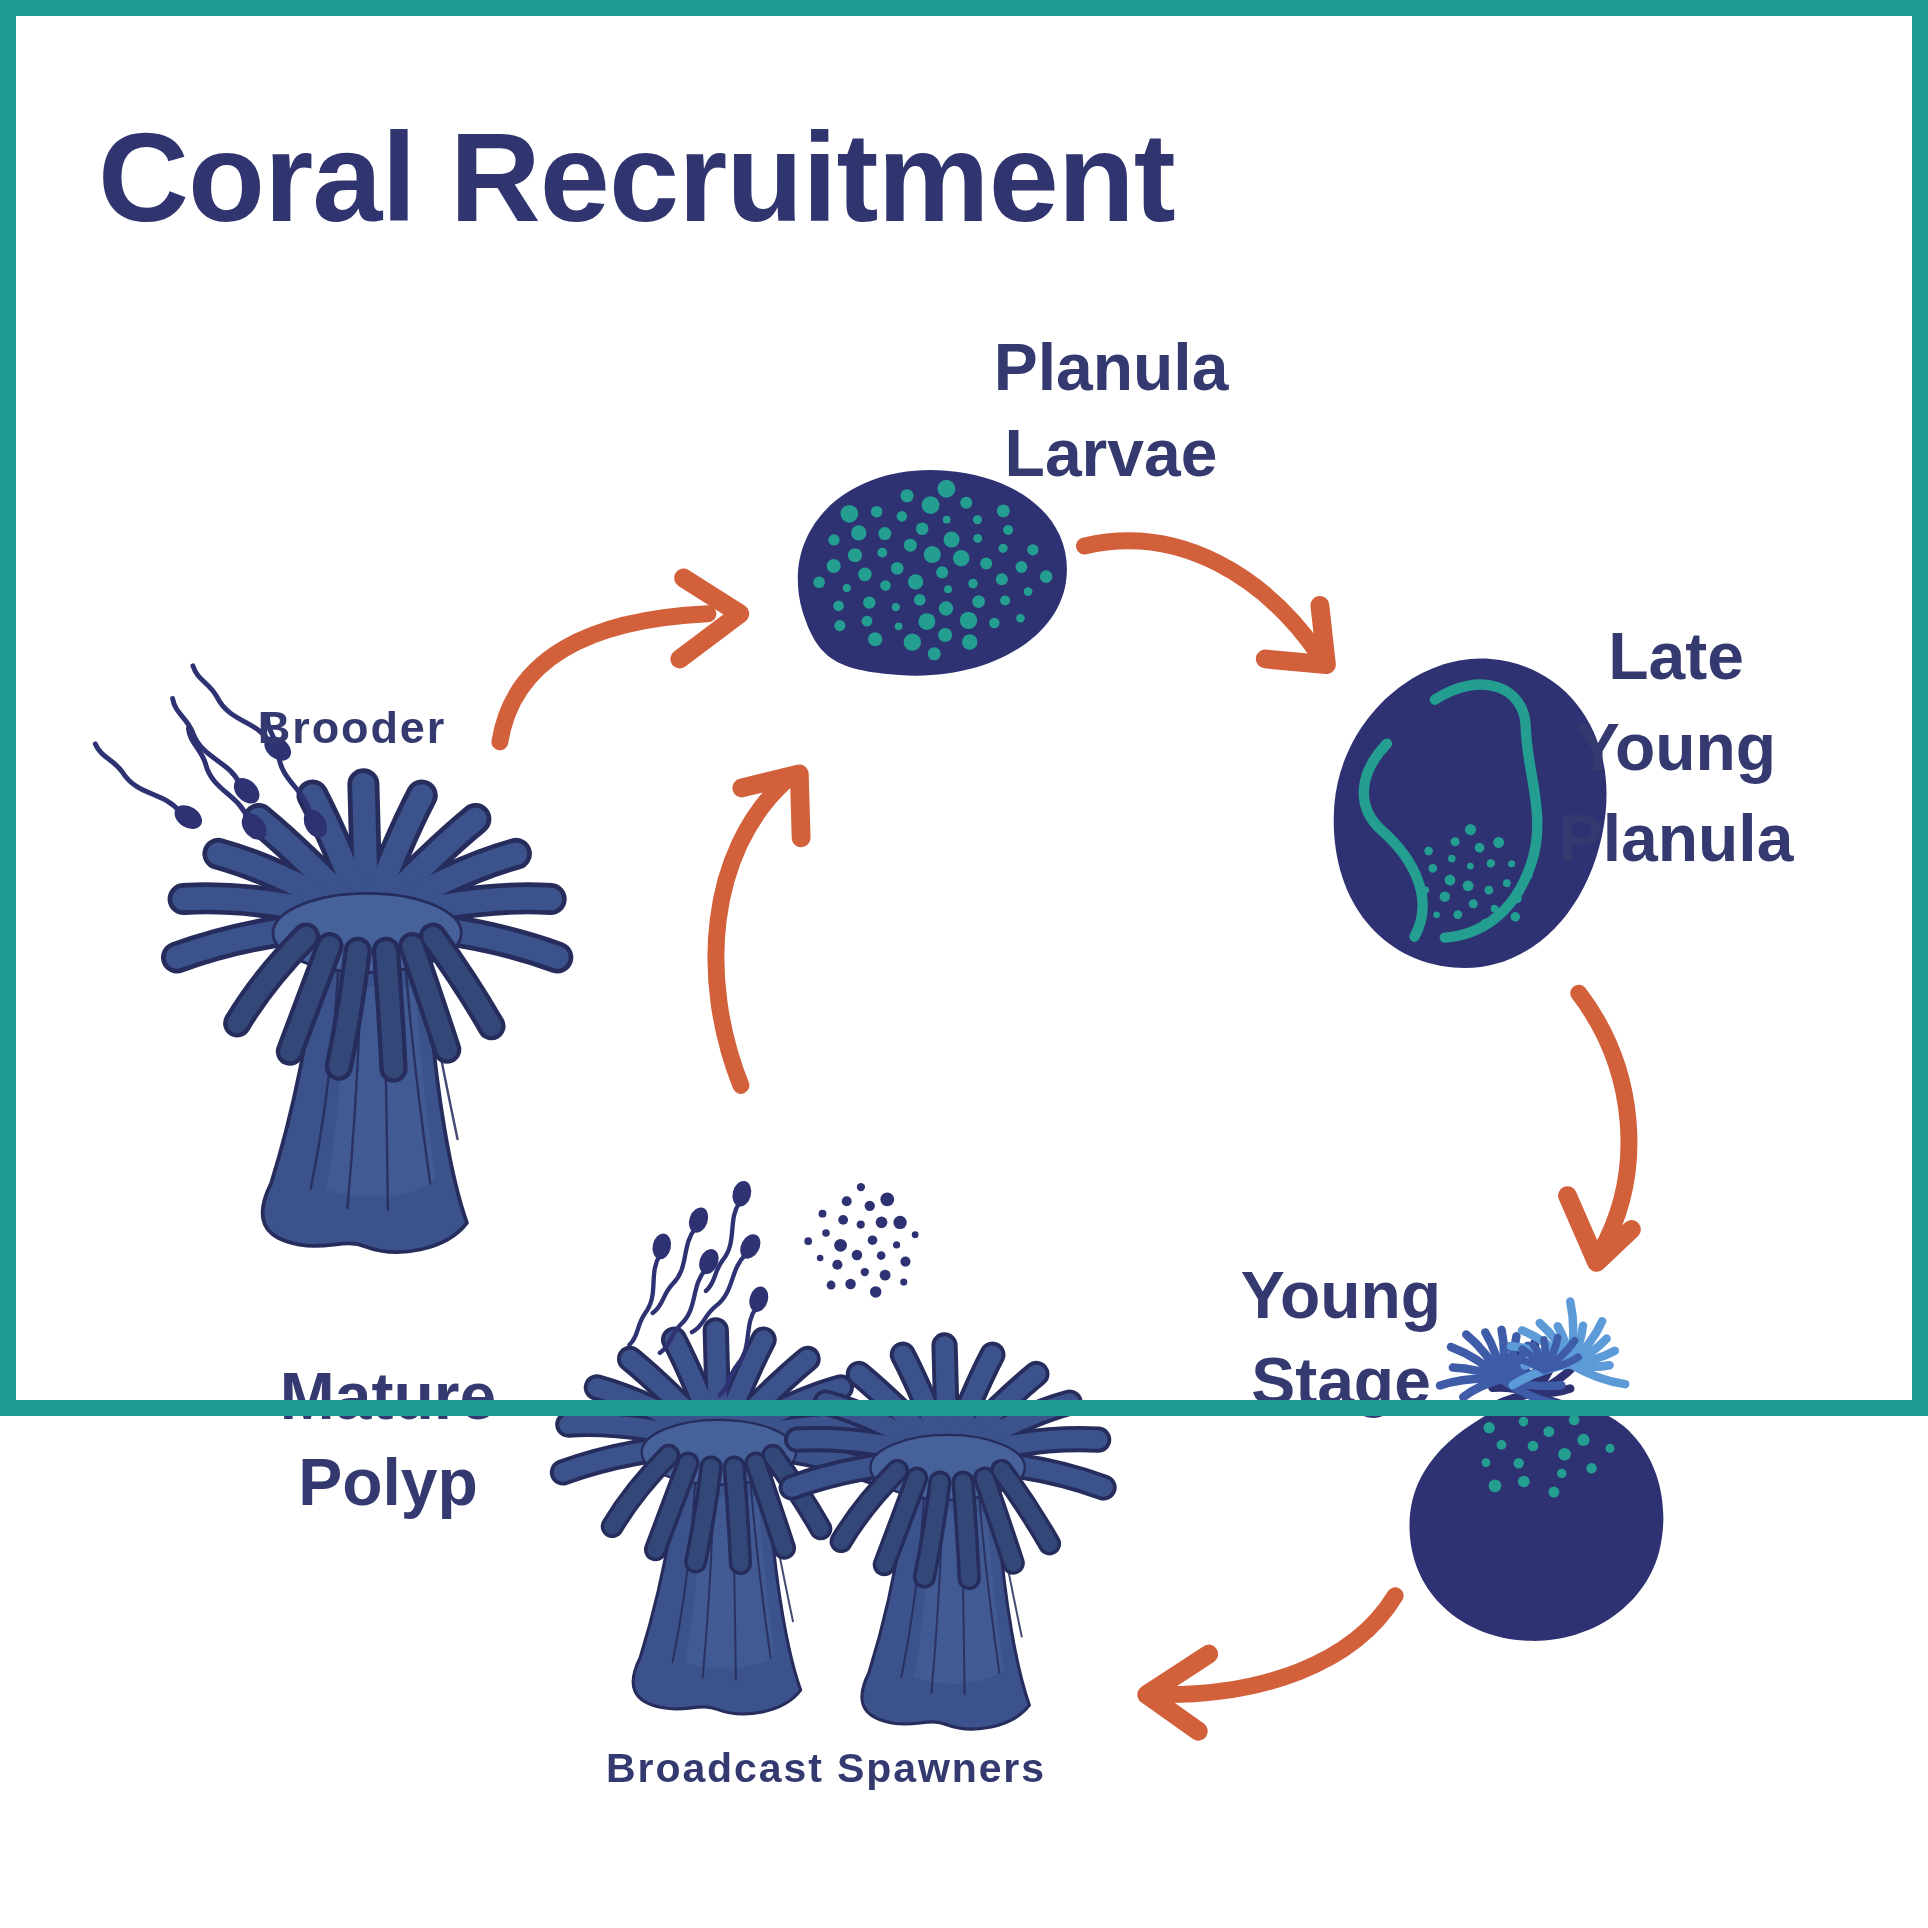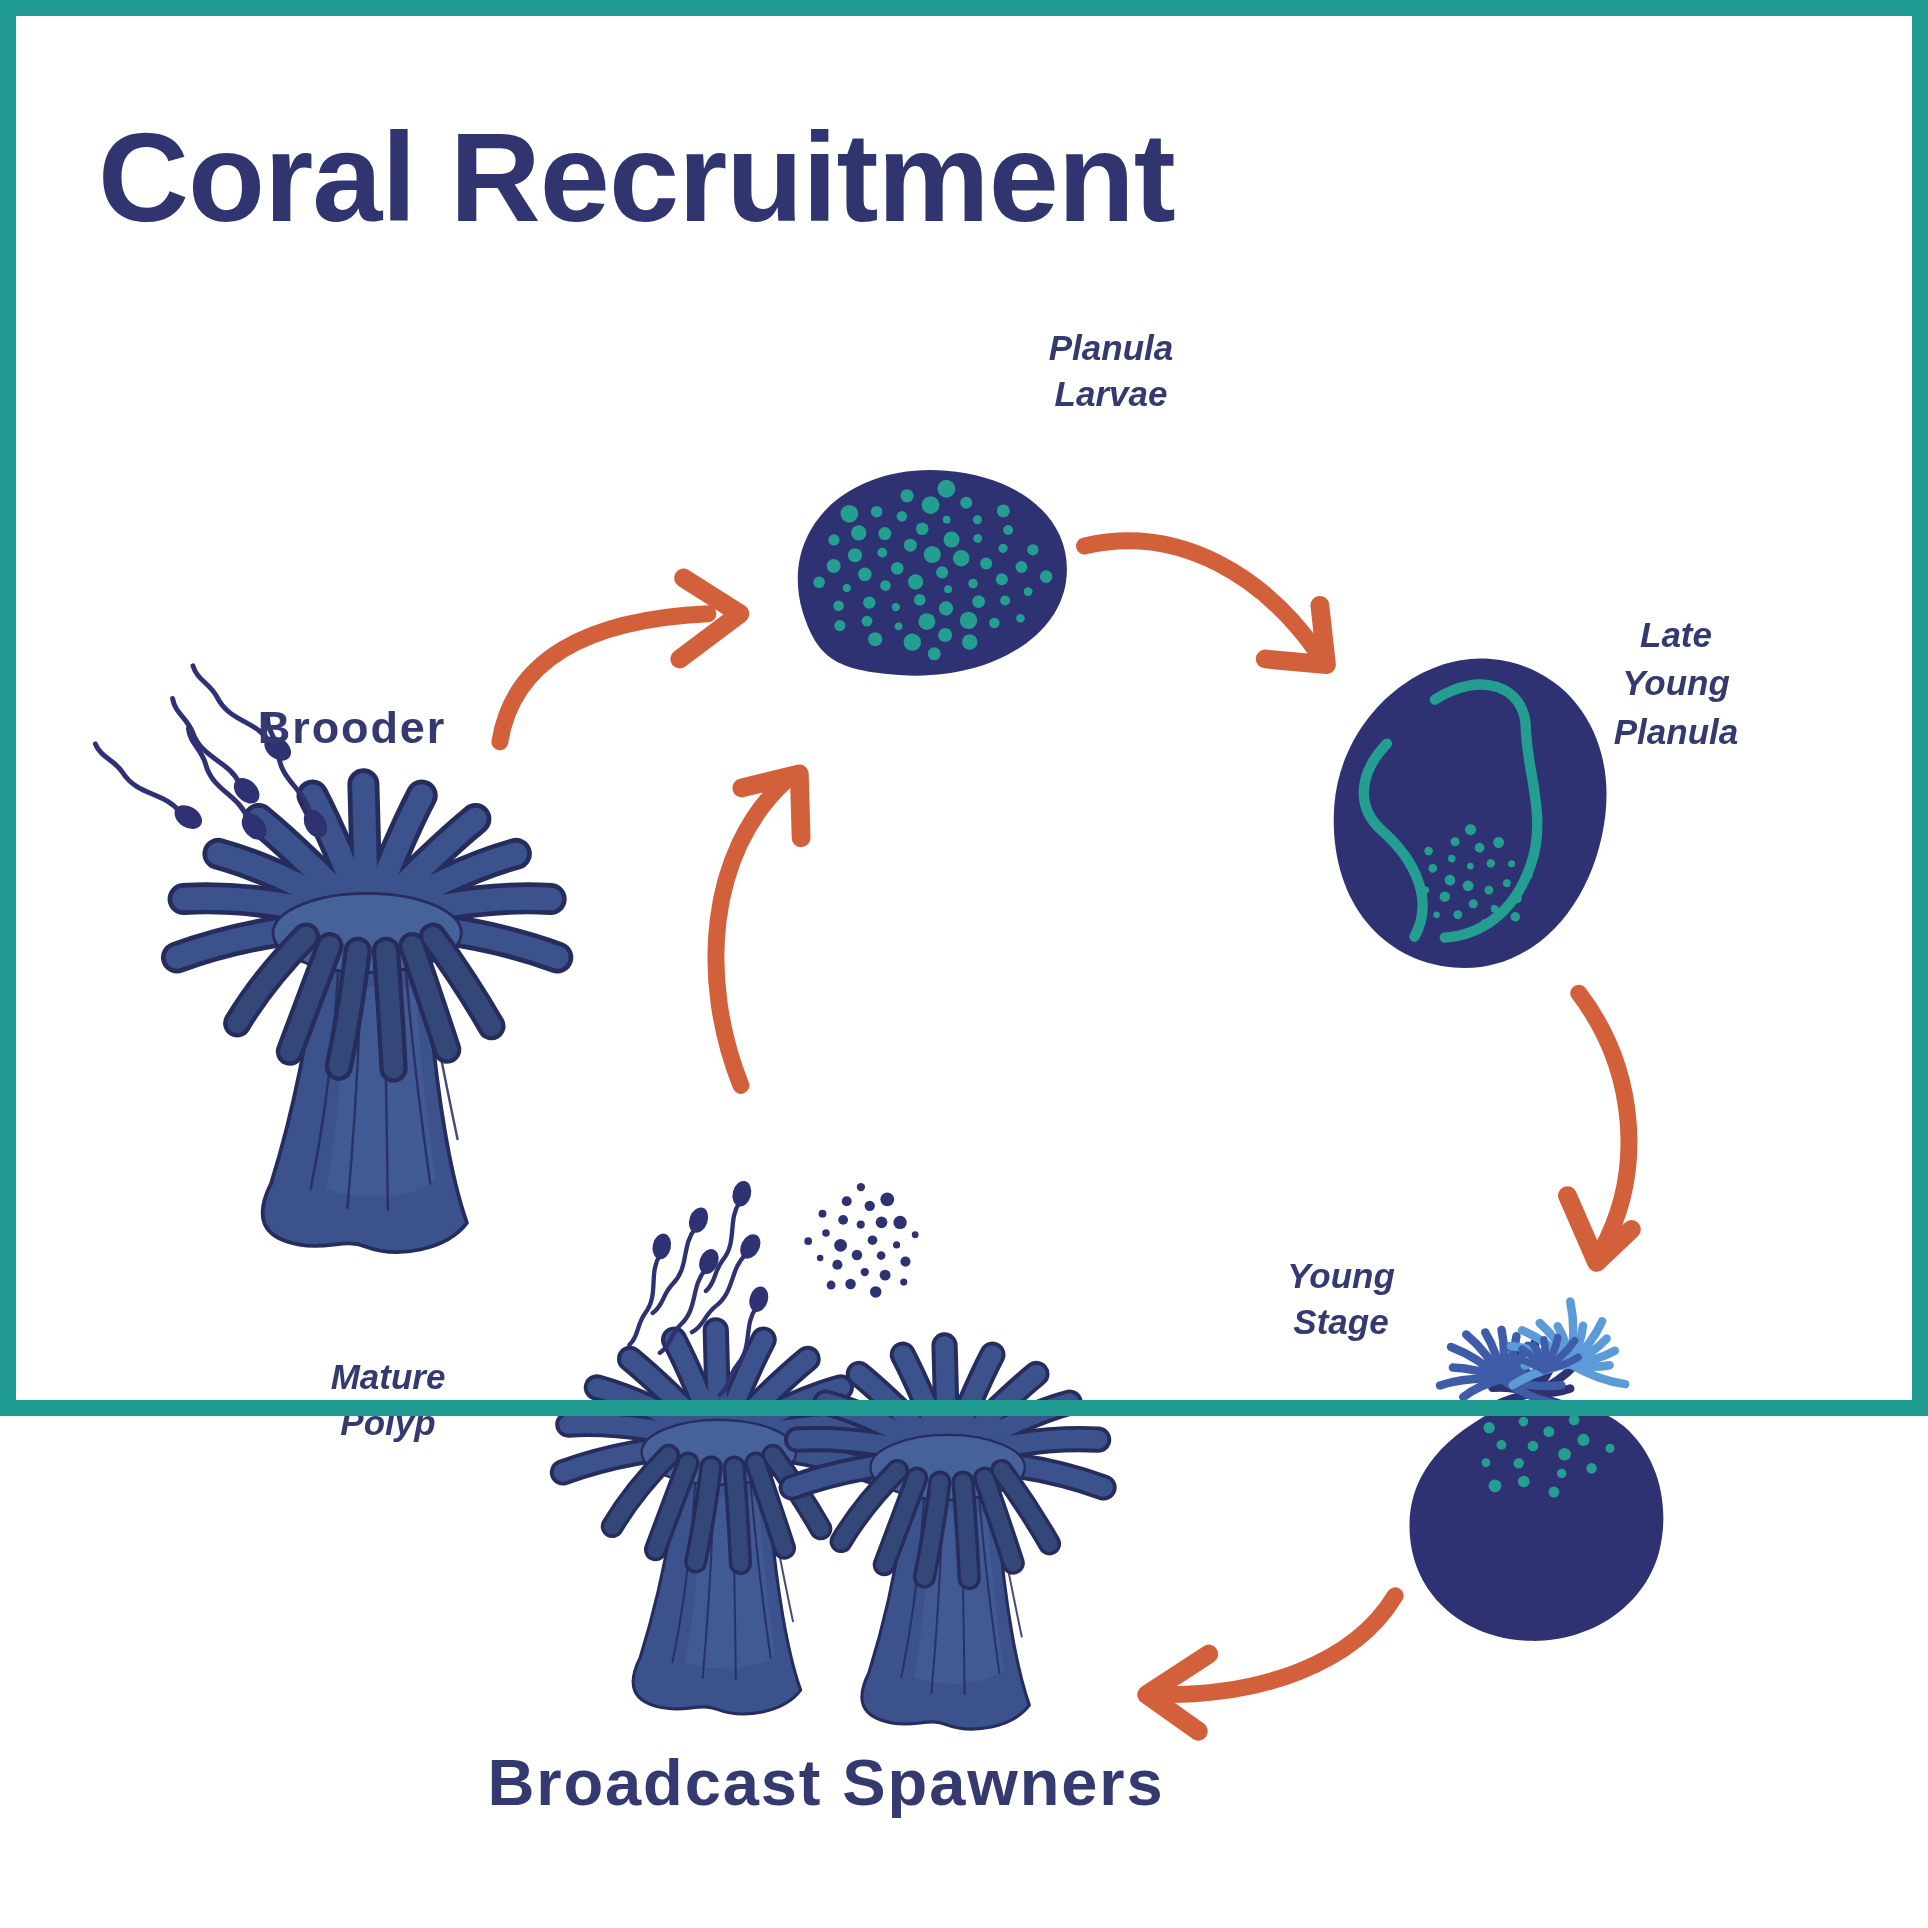--- a/index.html
+++ b/index.html
@@ -5,24 +5,24 @@
   html,body{margin:0;padding:0;background:#ffffff;}
   body{width:1928px;height:1928px;overflow:hidden;font-family:"Liberation Sans",sans-serif;}
   #canvas{position:relative;width:1928px;height:1416px;background:var(--background,#fff);}
   #frame{position:absolute;inset:0;border:16px solid var(--frame,#1F9B92);pointer-events:none;z-index:10;}
   svg.diagram{position:absolute;left:0;top:0;width:1928px;height:1928px;}
   .title{position:absolute;font-size:126px;font-weight:bold;letter-spacing:-0.9px;line-height:1;
          color:var(--title-text,#30356F);white-space:nowrap;z-index:5;}
   .label{position:absolute;transform:translateX(-50%);text-align:center;font-weight:bold;
          color:var(--label-text,#343A70);z-index:5;white-space:nowrap;}
   .label span{display:block;}
-  .stage{font-size:35px;line-height:1.3;font-style:italic;}
+  .stage{font-size:66px;line-height:1.3;}
   .late{line-height:1.38;}
   .small{font-size:45px;letter-spacing:1.9px;}
-  .bcast{font-size:65px;letter-spacing:1.9px;}
+  .bcast{font-size:41px;letter-spacing:1.9px;}
   .blob-navy{fill:var(--blob-navy,#2E3273);}
   .squiggle{fill:none;stroke:var(--plankton-dot-teal,#249E90);stroke-width:11;stroke-linecap:round;}
   .arrow path{fill:none;stroke:var(--arrow,#D2613B);stroke-width:18;stroke-linecap:round;stroke-linejoin:round;}
   .arrow path.head{stroke-width:20;}
 </style>
 </head>
 <body>
 
 <div id="canvas">
   <div id="frame"></div>

